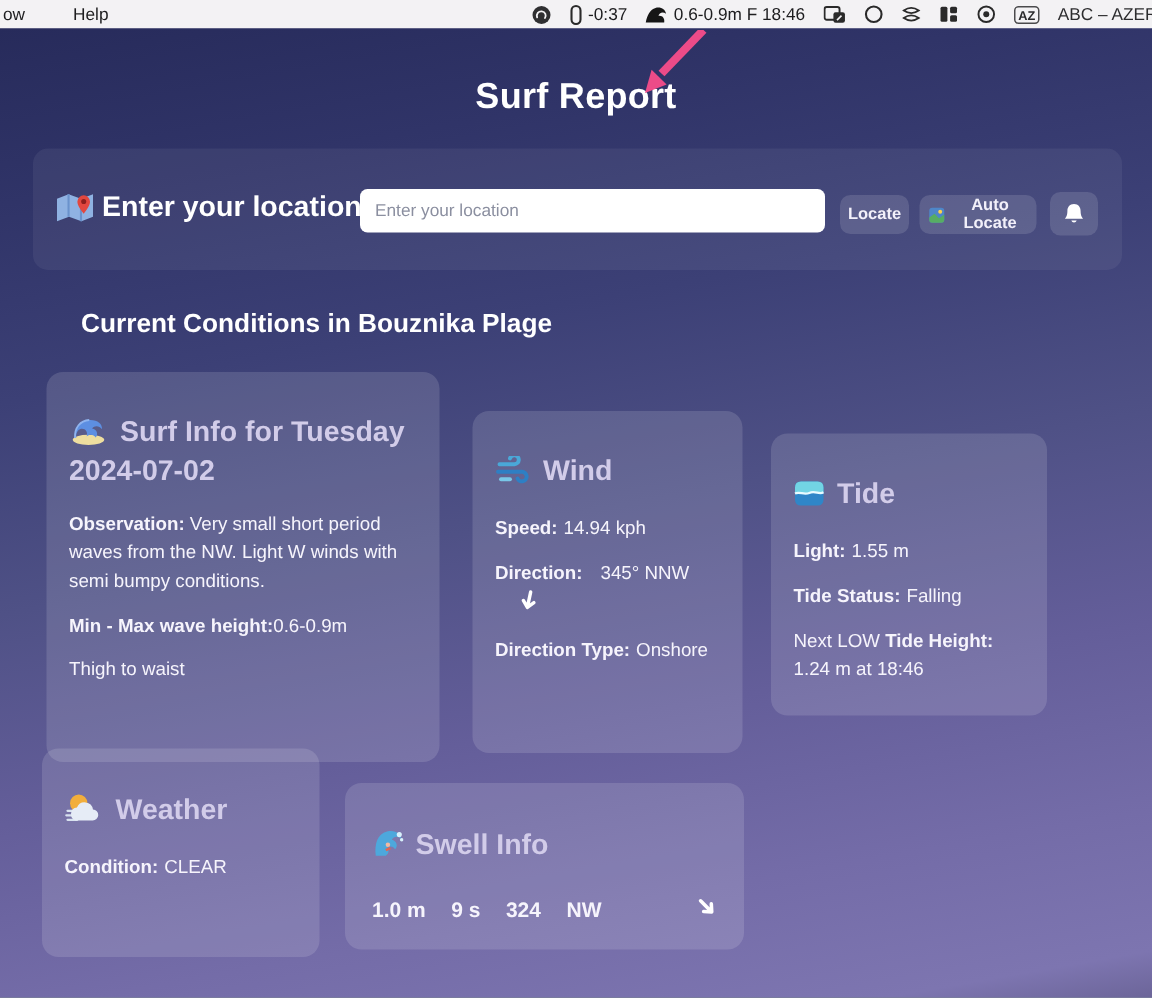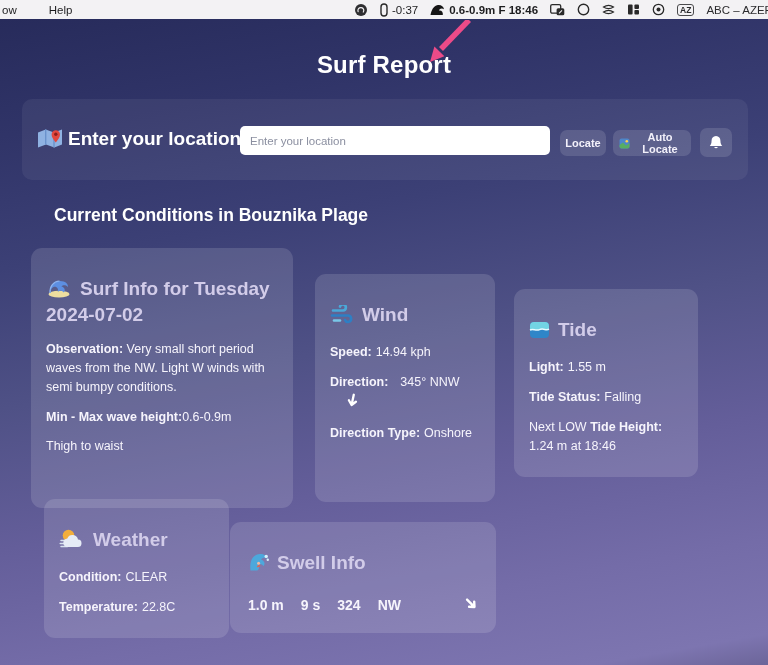--- a/index.html
+++ b/index.html
@@ -8,21 +8,21 @@
   .screen{position:relative;width:768px;height:665px;overflow:hidden;background:#2a2e60;}
 
   
   .menubar{position:absolute;top:0;left:0;width:768px;height:19px;background:#f3f2f4;
            font-size:11.5px;color:#1d1d1f;overflow:hidden;}
   .mb-left{position:absolute;left:2px;top:0;height:19px;display:flex;align-items:center;gap:32px;}
   .mb-right{position:absolute;left:354px;top:0;height:19px;display:flex;align-items:center;
             gap:12px;white-space:nowrap;}
   .mb-ico{display:flex;align-items:center;}
   .mb-group{display:flex;align-items:center;gap:4px;}
-  .mb-strong{font-weight:700;}
+  .mb-strong{font-weight:400;}
   .az-badge{display:inline-block;border:1.2px solid #4a4a4c;border-radius:3px;
             font-size:8.5px;font-weight:700;padding:0px 2px;line-height:10px;color:#2a2a2c;}
   .kb-label{color:#2c2c2e;}
 
   
   .page{position:absolute;top:19px;left:0;width:768px;height:646px;
         background:linear-gradient(170deg,#272b5b 0%,#303468 15%,#3c4076 32%,#4f5186 50%,
                    #645e9a 68%,#746ca8 84%,#7d75b0 96%,#6c6599 100%);}
   .page-title{position:absolute;top:32px;left:0;width:100%;text-align:center;
               font-size:24px;font-weight:700;color:#ffffff;letter-spacing:.2px;}
@@ -46,21 +46,21 @@
 
   .section-heading{position:absolute;left:54px;top:186px;font-size:17.5px;font-weight:700;
                    color:#ffffff;}
 
   
   .card{position:absolute;background:rgba(255,255,255,.135);border-radius:11px;
         box-sizing:border-box;padding:29px 15px 15px;color:#f6f4fc;}
   .card-surf{left:31px;top:229px;width:262px;height:260px;}
   .card-wind{left:315px;top:255px;width:180px;height:228px;}
   .card-tide{left:514px;top:270px;width:184px;height:188px;}
-  .card-weather{left:44px;top:480px;width:185px;height:139px;}
+  .card-weather{left:28px;top:480px;width:185px;height:139px;}
   .card-swell{left:230px;top:503px;width:266px;height:111px;padding:29px 18px 15px;}
 
   .card-title{font-size:19px;font-weight:700;color:#d2cce9;line-height:1.22;margin-bottom:14px;}
   .card-title .ico{display:inline-block;vertical-align:-3px;margin-right:8px;}
   .para{font-size:12.5px;line-height:1.5;margin:0 0 11px 0;}
   .row{font-size:12.5px;line-height:19px;margin-bottom:11px;}
   .row b{font-weight:700;}
   .row .val{margin-left:4px;font-weight:400;margin-top:13px;}
   .row .val-wide{margin-left:12px;font-weight:400;}
   .dir-arrow{display:inline-block;vertical-align:-2px;margin-left:16px;transform:rotate(12deg);}
@@ -239,21 +239,20 @@
       <div class="card-title">
         <span class="ico">
           <svg width="26" height="21" viewBox="0 0 26 21">
             <circle cx="9.5" cy="7.5" r="5.8" fill="#f2ae3c"></circle>
             <path d="M2 12.5 H8 M1.2 15.5 H6.5 M2 18.5 H8.5" stroke="#d8e2ef" stroke-width="1.5" stroke-linecap="round"></path>
             <path d="M7.5 19 A4.4 4.4 0 0 1 8.3 10.4 A5.6 5.6 0 0 1 19 11.6 A3.6 3.6 0 0 1 18.6 19 Z" fill="#e6ecf6"></path>
           </svg>
         </span><span>Weather</span>
       </div>
       <div class="row"><b>Condition:</b><span class="val">CLEAR</span></div>
-      <div class="row"><b>Temperature:</b><span class="val">22.8C</span></div>
     </div>
 
     <div class="card card-swell">
       <div class="card-title">
         <span class="ico">
           <svg width="21" height="21" viewBox="0 0 21 21">
             <path d="M2.5 19.5 C1.6 12 3.4 4.6 10.5 3.2 C15.8 2.2 19.4 5 19.6 8.4 C17.8 6.2 14.4 6.4 13.2 8.8 C16.4 9.4 17.6 13 15.4 15.2 C14.4 13 11.6 12.6 10.2 14.4 C11.6 15.8 11.2 18.2 9.2 19.5 Z" fill="#4da8dc"></path>
             <circle cx="18.2" cy="5.4" r="1.7" fill="#d9f1fb"></circle>
             <circle cx="19.8" cy="8.8" r="1.2" fill="#d9f1fb"></circle>
             <circle cx="10.6" cy="12.2" r="1.5" fill="#f0b9a2"></circle>

